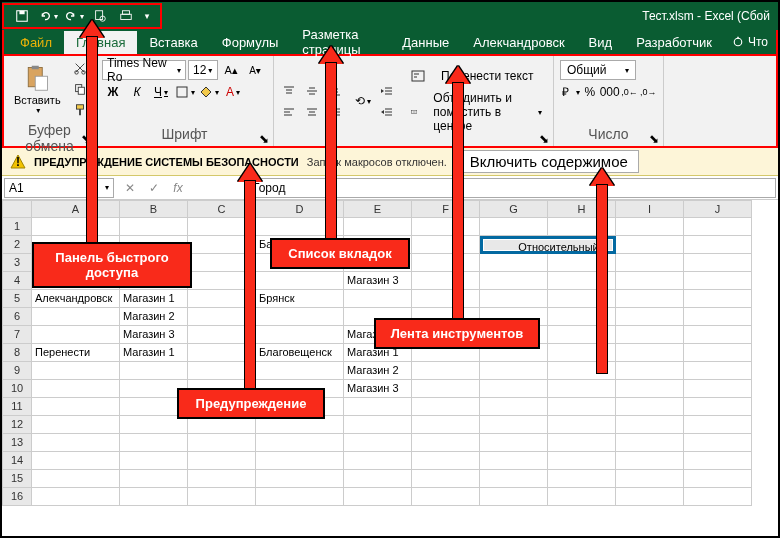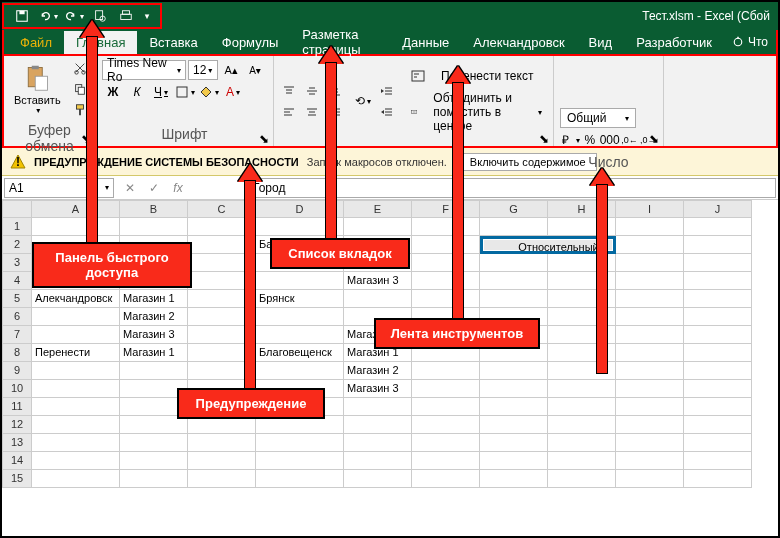--- a/index.html
+++ b/index.html
@@ -27,28 +27,28 @@
 .font-row { display: flex; gap: 2px; align-items: center; margin-bottom: 2px; }
 .font-combo { border: 1px solid #aaa; background: #fff; padding: 1px 4px; height: 20px; display: flex; align-items: center; font-size: 11px; }
 .font-name { width: 84px; }
 .font-size { width: 30px; }
 .align-grid { display: grid; grid-template-columns: repeat(3, 22px); grid-template-rows: repeat(2, 20px); gap: 1px; }
 .align-btn { border: 1px solid transparent; display: flex; align-items: center; justify-content: center; }
 .align-btn svg { width: 14px; height: 12px; }
 .wrap-merge { display: flex; flex-direction: column; gap: 2px; margin-left: 4px; }
 .wrap-btn { display: flex; align-items: center; gap: 16px; padding: 2px 6px; font-size: 11px; border: 1px solid transparent; }
 .wrap-btn svg { width: 14px; height: 14px; }
-.num-combo { border: 1px solid #aaa; background: #fff; padding: 1px 6px; height: 20px; font-size: 11px; display: flex; align-items: center; width: 76px; justify-content: space-between; margin-top: 48px; }
+.num-combo { border: 1px solid #aaa; background: #fff; padding: 1px 6px; height: 20px; font-size: 11px; display: flex; align-items: center; width: 76px; justify-content: space-between; }
 .num-row { display: flex; gap: 1px; margin-top: 2px; }
 .corner-expand { position: absolute; bottom: 2px; right: 2px; width: 12px; height: 12px; }
 .warning-bar { height: 28px; background: #fdf5d8; border-bottom: 1px solid #d4c86a; display: flex; align-items: center; padding: 0 8px; gap: 8px; }
 .warn-icon { width: 16px; height: 16px; }
 .warn-title { font-weight: bold; font-size: 11px; }
 .warn-text { font-size: 11px; color: #333; }
-.warn-btn { border: 1px solid #aaa; background: #fff; padding: 2px 10px; font-size: 11px; margin-left: 4px; }
+.warn-btn { border: 1px solid #aaa; background: #fff; padding: 2px 10px; font-size: 15px; margin-left: 4px; }
 .formula-bar { height: 24px; display: flex; align-items: center; border-bottom: 1px solid #ccc; }
 .name-box { width: 110px; border: 1px solid #aaa; padding: 2px 4px; margin: 2px; font-size: 12px; display: flex; justify-content: space-between; align-items: center; }
 .fx-btns { display: flex; gap: 4px; padding: 0 4px; }
 .fx-btn { width: 20px; height: 18px; display: flex; align-items: center; justify-content: center; color: #888; }
 .formula-input { flex: 1; border: 1px solid #aaa; padding: 2px 6px; margin: 2px; font-size: 12px; }
 .grid-area { position: relative; }
 .col-headers { display: flex; height: 18px; }
 .corner-cell { width: 30px; background: #e8e8e8; border: 1px solid #ccc; }
 .col-header { width: 68px; background: #e8e8e8; border: 1px solid #ccc; border-left: none; text-align: center; font-size: 11px; line-height: 16px; color: #333; }
 .col-header.wide { width: 88px; }
@@ -544,20 +544,33 @@
         <div class="cell"></div>
         <div class="cell"></div>
         <div class="cell wide"></div>
         <div class="cell"></div>
         <div class="cell"></div>
         <div class="cell"></div>
         <div class="cell"></div>
         <div class="cell"></div>
         <div class="cell"></div>
       </div>
+      <div class="row">
+        <div class="row-header">16</div>
+        <div class="cell wide"></div>
+        <div class="cell"></div>
+        <div class="cell"></div>
+        <div class="cell wide"></div>
+        <div class="cell"></div>
+        <div class="cell"></div>
+        <div class="cell"></div>
+        <div class="cell"></div>
+        <div class="cell"></div>
+        <div class="cell"></div>
+      </div>
     </div>
 </div>
 
 <div class="arrow" style="left:84px;top:18px">
     <div class="arrow-head up" style="left:-6px"></div>
     <div class="arrow-shaft" style="left:0;top:16px;width:12px;height:210px"></div>
   </div>
 <div class="callout" style="left:30px;top:240px;width:160px">Панель быстрого доступа</div>
 
 <div class="arrow" style="left:323px;top:44px">

